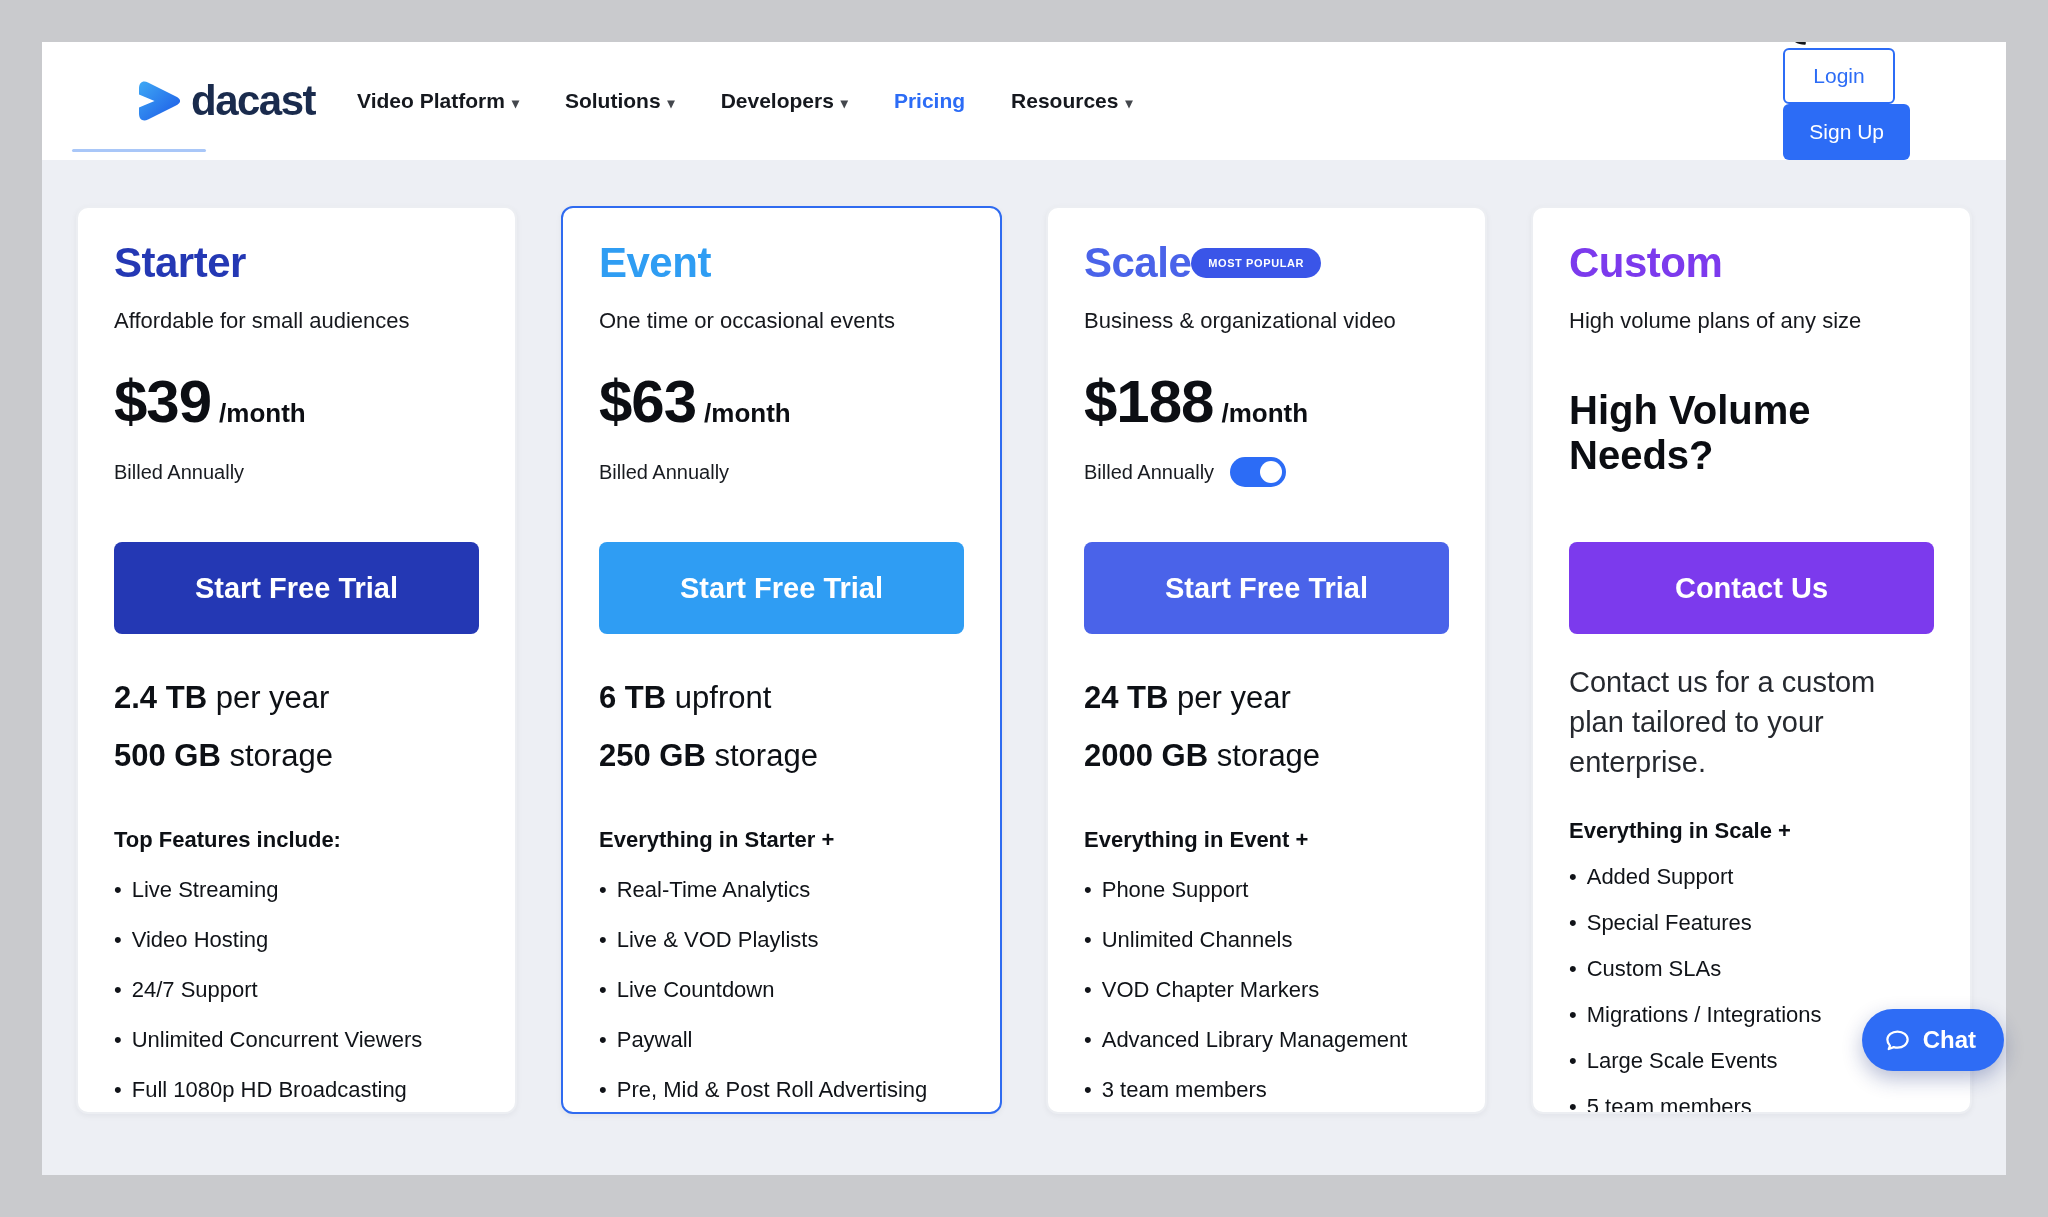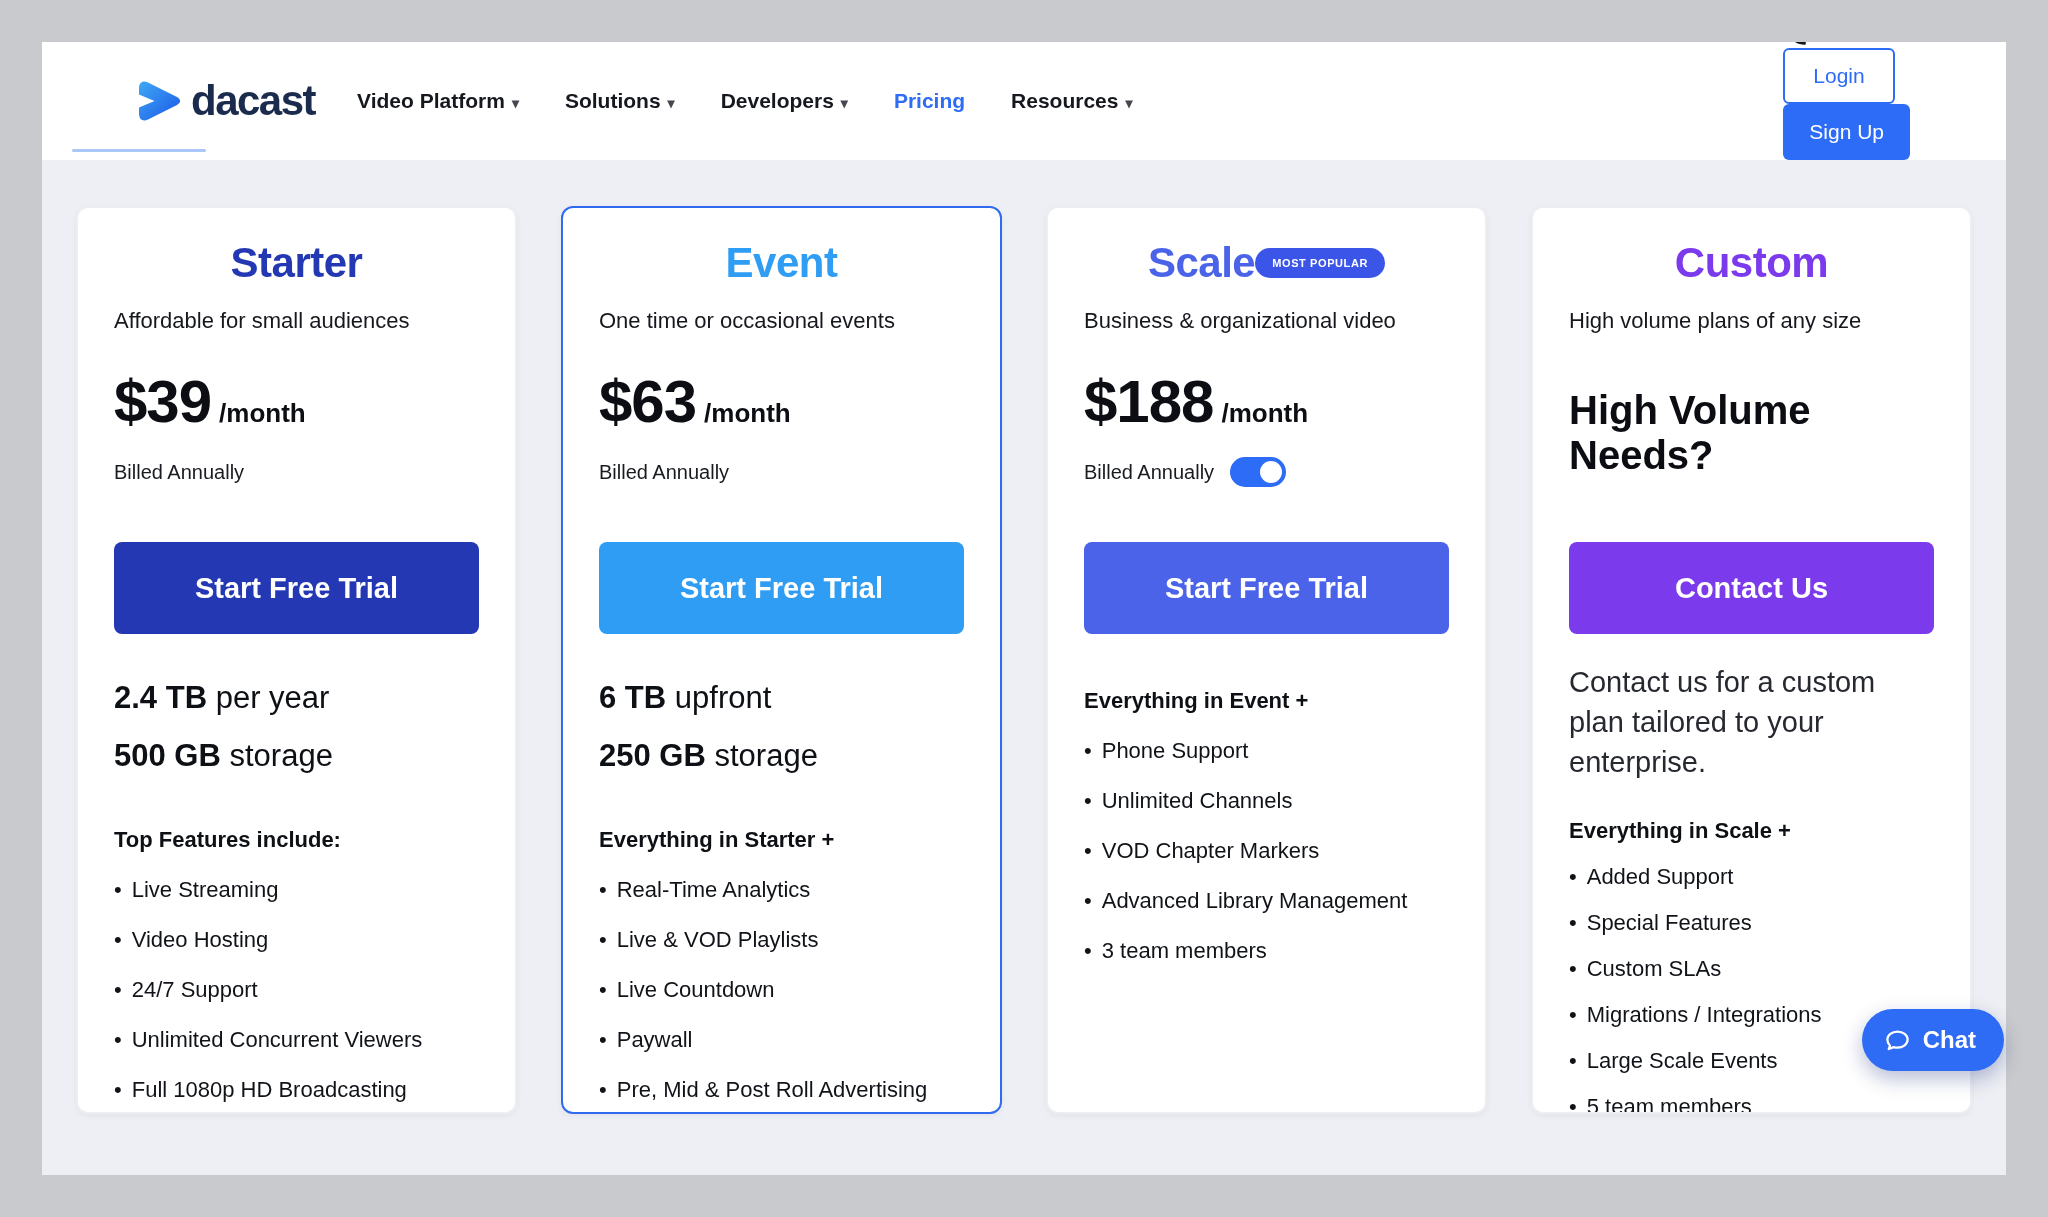--- a/index.html
+++ b/index.html
@@ -35,21 +35,21 @@
   .lang .caret{font-size:13px;color:#333;}
 
   
   .content{background:#edeff4;height:1015px;padding:46px 34px 0;box-sizing:border-box;position:relative;}
   .cards{display:grid;grid-template-columns:repeat(4,1fr);gap:44px;}
   .card{background:#fff;border:2px solid #eceef2;border-radius:12px;padding:34px 36px 0;height:908px;
     box-sizing:border-box;box-shadow:0 2px 6px rgba(16,24,40,.05);overflow:hidden;}
   .card.highlight{border-color:#2f6bf0;}
 
   .card-head{height:300px;}
-  .title-row{display:flex;align-items:center;justify-content:center;}
+  .title-row{display:flex;align-items:center;justify-content:flex-start;}
   .plan-title{margin:0;font-size:42px;font-weight:700;letter-spacing:-.5px;line-height:1;}
   .p0 .plan-title{color:var(--accent-starter);}
   .p1 .plan-title{color:var(--accent-event);}
   .p2 .plan-title{color:var(--accent-scale);}
   .p3 .plan-title{color:var(--accent-custom);}
   .badge{background:var(--badge-bg);color:#fff;font-size:11px;font-weight:700;letter-spacing:.6px;
     padding:9px 17px;border-radius:999px;white-space:nowrap;}
   .tagline{margin:24px 0 0;font-size:22px;color:#16181d;}
   .price-row{margin-top:38px;display:flex;align-items:baseline;gap:8px;}
   .price{font-size:60px;font-weight:800;color:#0c0e13;letter-spacing:-1px;line-height:1;}
@@ -218,20 +218,24 @@
           <div class="price-row">
             <span class="price">$188</span>
             <span class="period">/month</span>
           </div>
           <div class="billed-row">
             <span>Billed Annually</span>
             <span class="toggle"></span>
           </div>
         </div>
         <button class="cta">Start Free Trial</button>
+        <div class="bw">
+          <div class="bw-line"><span class="bw-strong">24 TB</span> <span>per year</span></div>
+          <div class="bw-line"><span class="bw-strong">2000 GB</span> <span>storage</span></div>
+        </div>
         <div class="features">
           <div class="f-title">Everything in Event +</div>
           <div class="f-item">Phone Support</div>
           <div class="f-item">Unlimited Channels</div>
           <div class="f-item">VOD Chapter Markers</div>
           <div class="f-item">Advanced Library Management</div>
           <div class="f-item">3 team members</div>
         </div>
       </section>
 

